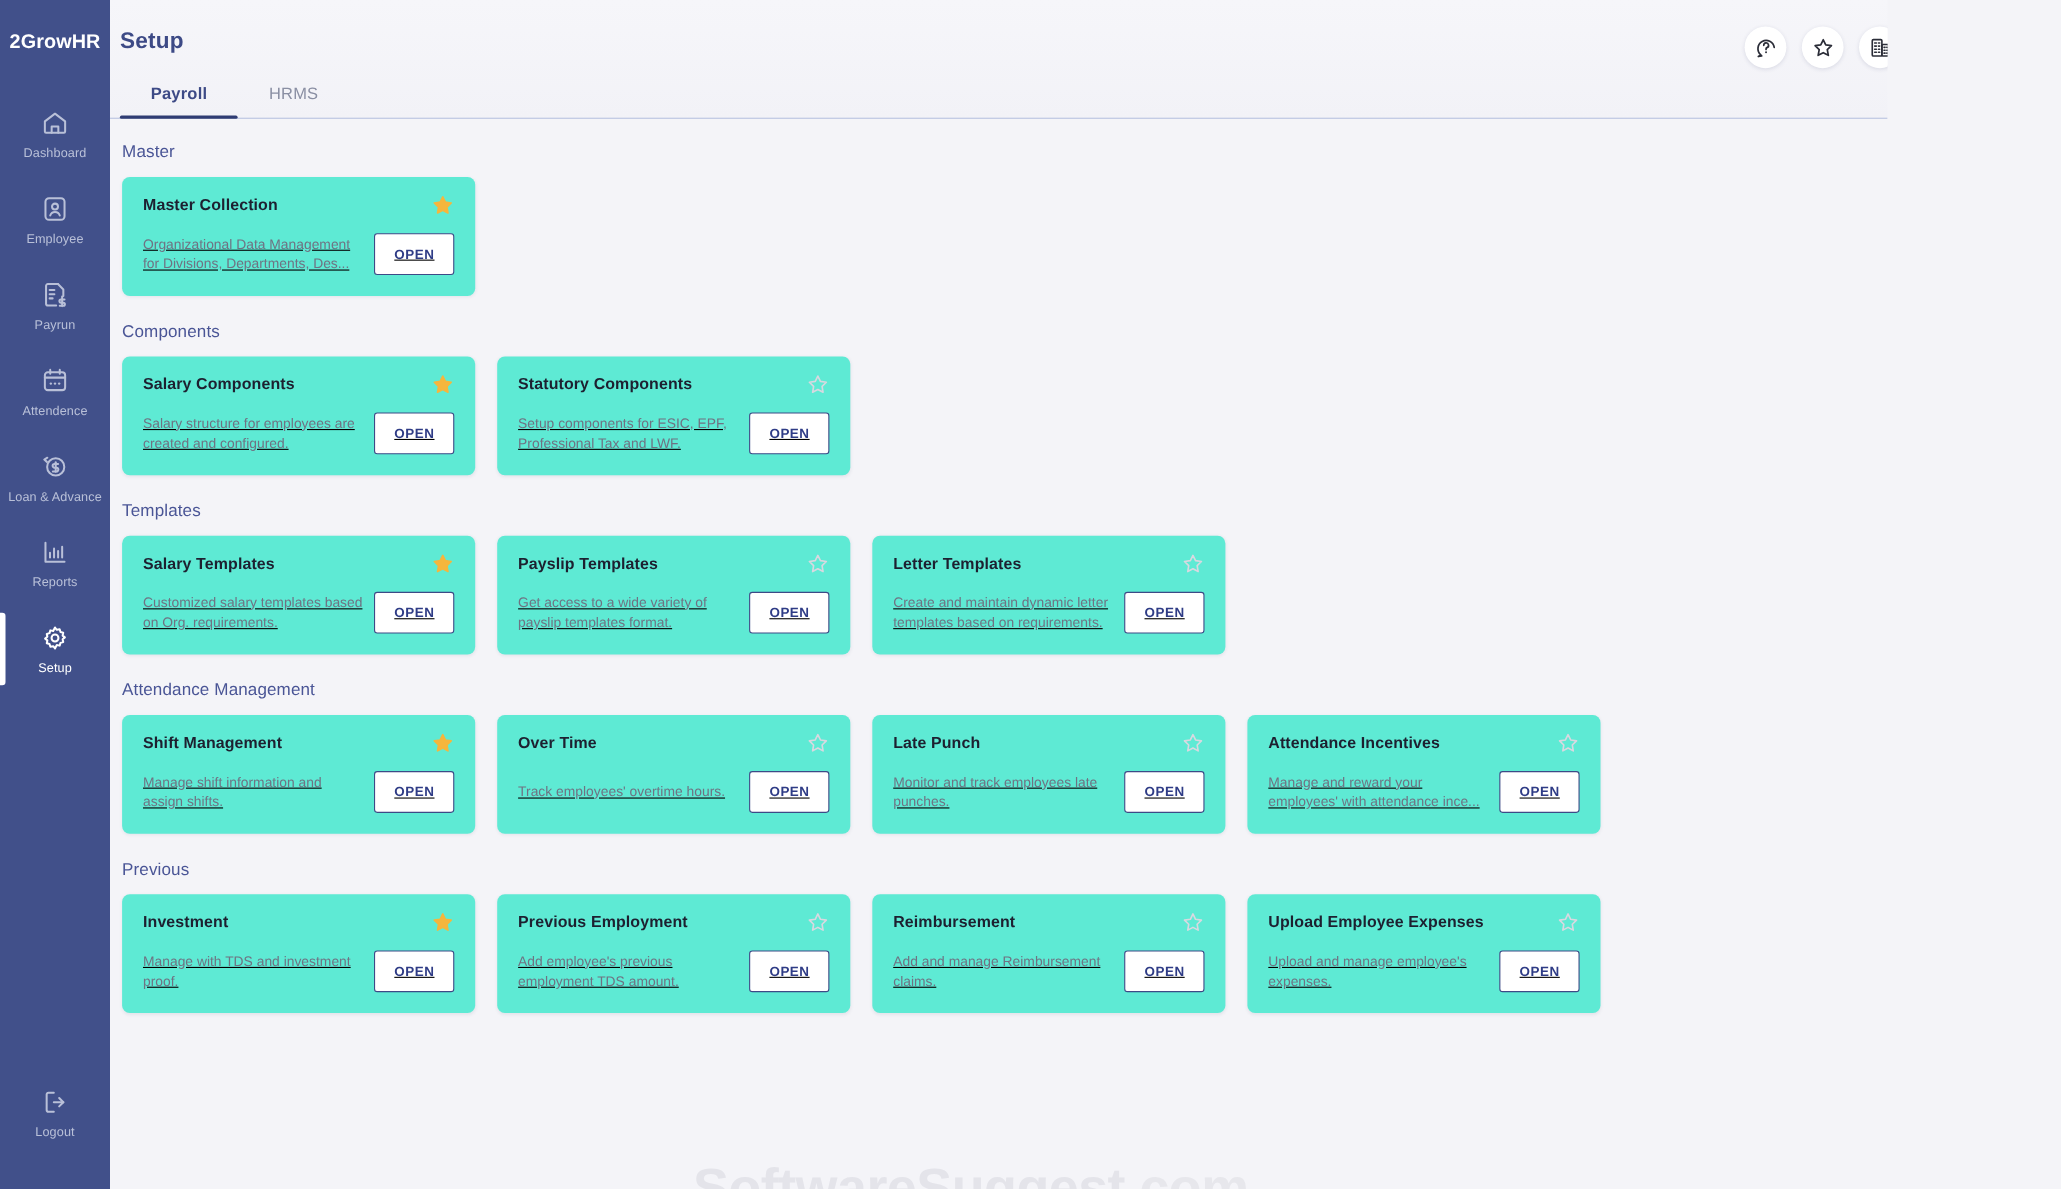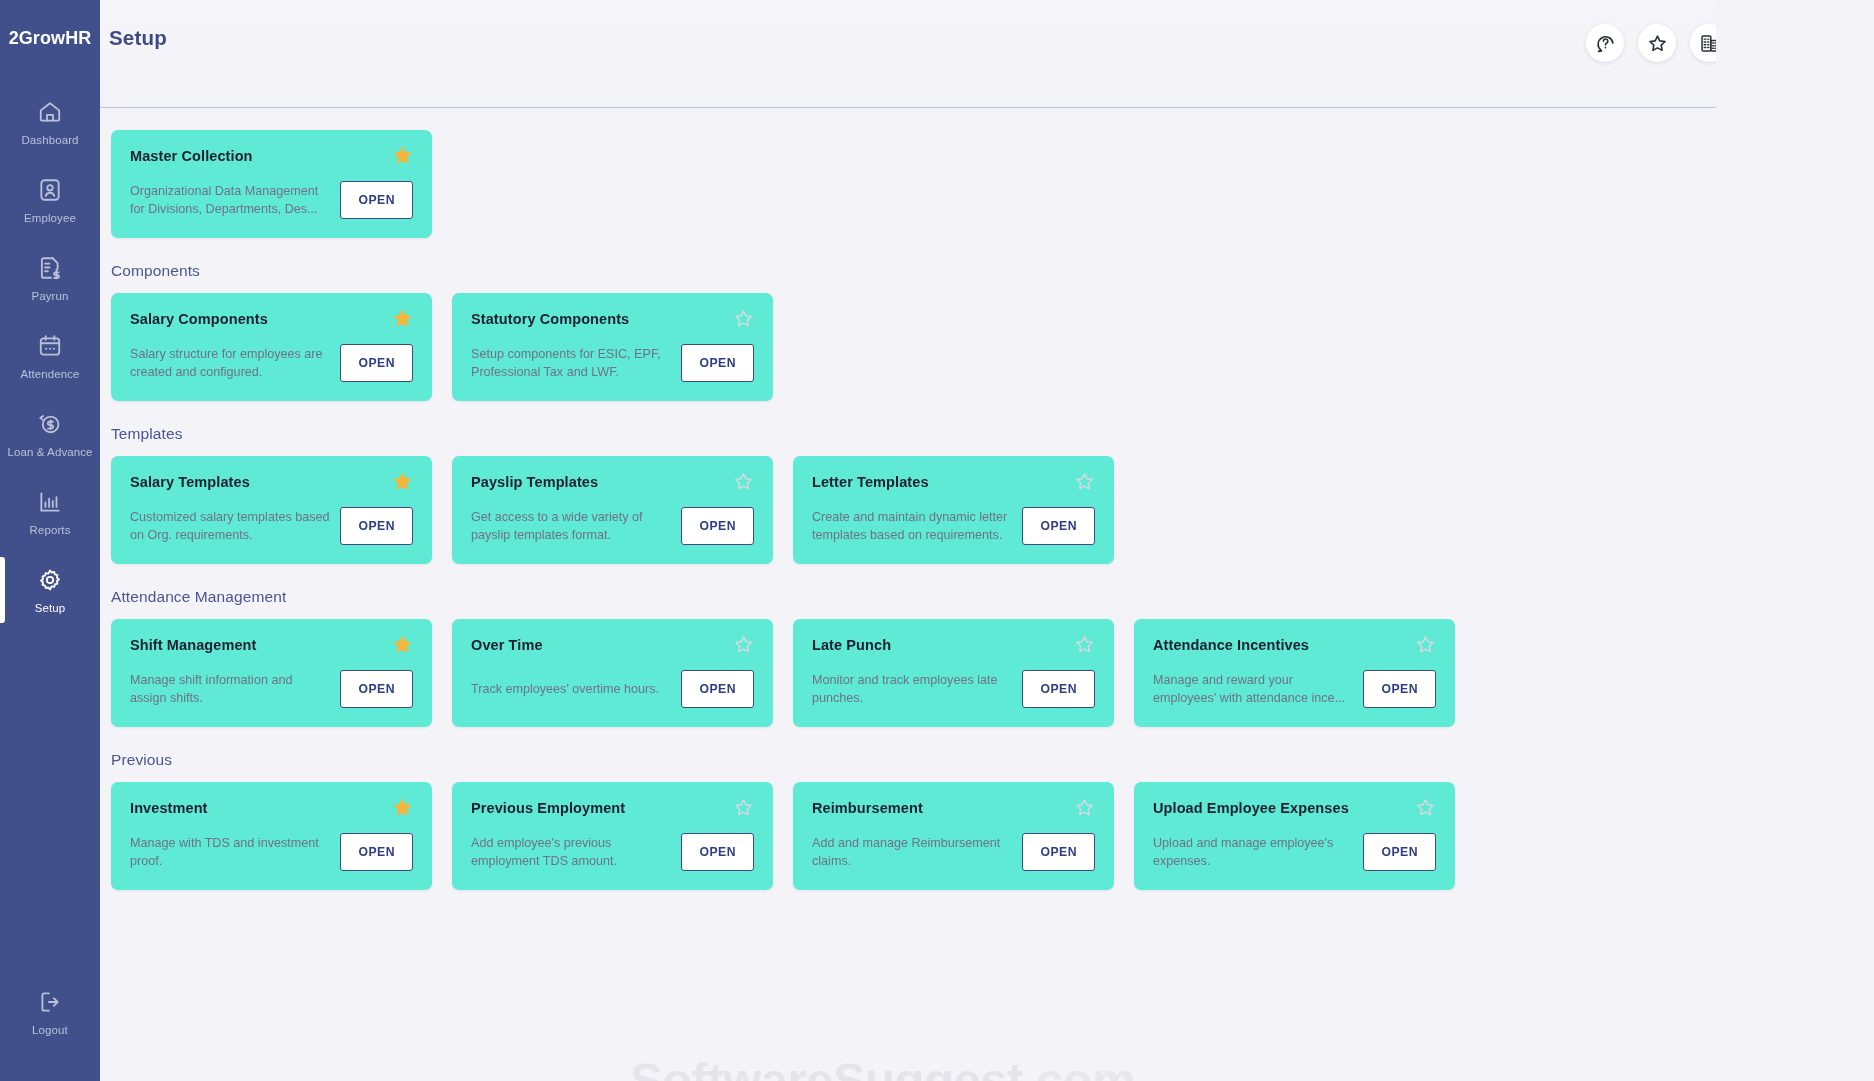--- a/index.html
+++ b/index.html
@@ -120,21 +120,21 @@
   .card-head {
     display: flex; align-items: flex-start; justify-content: space-between;
     margin-bottom: 15px;
   }
   .card-title {
     font-size: 14.5px; font-weight: 700; color: #1d2030; letter-spacing: .1px;
     line-height: 1.2; padding-right: 8px;
   }
   .star { width: 21px; height: 21px; flex: 0 0 21px; cursor: pointer; margin-top: -3px; }
   .star svg { width: 21px; height: 21px; display: block; }
-  .card-body { display: flex; align-items: center; justify-content: space-between; gap: 10px; }
+  .card-body { display: flex; align-items: center; justify-content: space-between; gap: 10px; text-decoration: underline; }
   .card-desc {
     font-size: 12.6px; color: #6f7383; line-height: 1.46;
     flex: 1 1 auto;
   }
   .open-btn {
     flex: 0 0 auto;
     border: 1px solid #3d4a86; border-radius: 3px; background: #fff;
     color: #2f3c86; font-size: 12.2px; font-weight: 700; letter-spacing: .5px;
     padding: 11px 17px; cursor: pointer; white-space: nowrap;
     font-family: "Liberation Sans", sans-serif;
@@ -245,20 +245,24 @@
       </span>
       <span class="nav-label">Logout</span>
     </div>
   </aside>
 
   <section class="main">
 
     <header class="topbar">
       <div class="page-title">Setup</div>
 
+      <div class="tabs">
+        <div class="tab active">Payroll</div>
+        <div class="tab">HRMS</div>
+      </div>
 
       <div class="top-actions">
         <div class="circ-btn">
           <span>
             <svg viewBox="0 0 24 24" fill="none" stroke="#2b2d38" stroke-width="1.8" stroke-linecap="round" stroke-linejoin="round">
               <path d="M20.5 11.6A8.5 8.5 0 1 0 6.6 19.3L4 21l3.5-.6"></path>
               <path d="M9.6 9.4a2.5 2.5 0 1 1 3.3 2.4c-.6.25-.9.8-.9 1.5v.4"></path>
               <circle cx="12" cy="16.6" r="1" fill="#2b2d38" stroke="none"></circle>
             </svg>
           </span>
@@ -283,20 +287,21 @@
       </div>
     </header>
 
     <div class="content">
       <div class="watermark">
         <span>SoftwareSuggest</span><span class="wm-dim">.com</span>
       </div>
 
       <div id="sections-host">
           <div class="section">
+            <div class="section-title">Master</div>
             <div class="cards">
               <div class="card">
                 <div class="card-head">
                   <div class="card-title">Master Collection</div>
                   <span class="star">
                     <svg viewBox="0 0 24 24" fill="#f5b63d" stroke="#f5b63d" stroke-width="1.7" stroke-linejoin="round">
                       <path d="M12 3.3l2.7 5.5 6.1.9-4.4 4.3 1 6.1L12 17.2 6.6 20.1l1-6.1-4.4-4.3 6.1-.9z"></path>
                     </svg>
                   </span>
                 </div>

